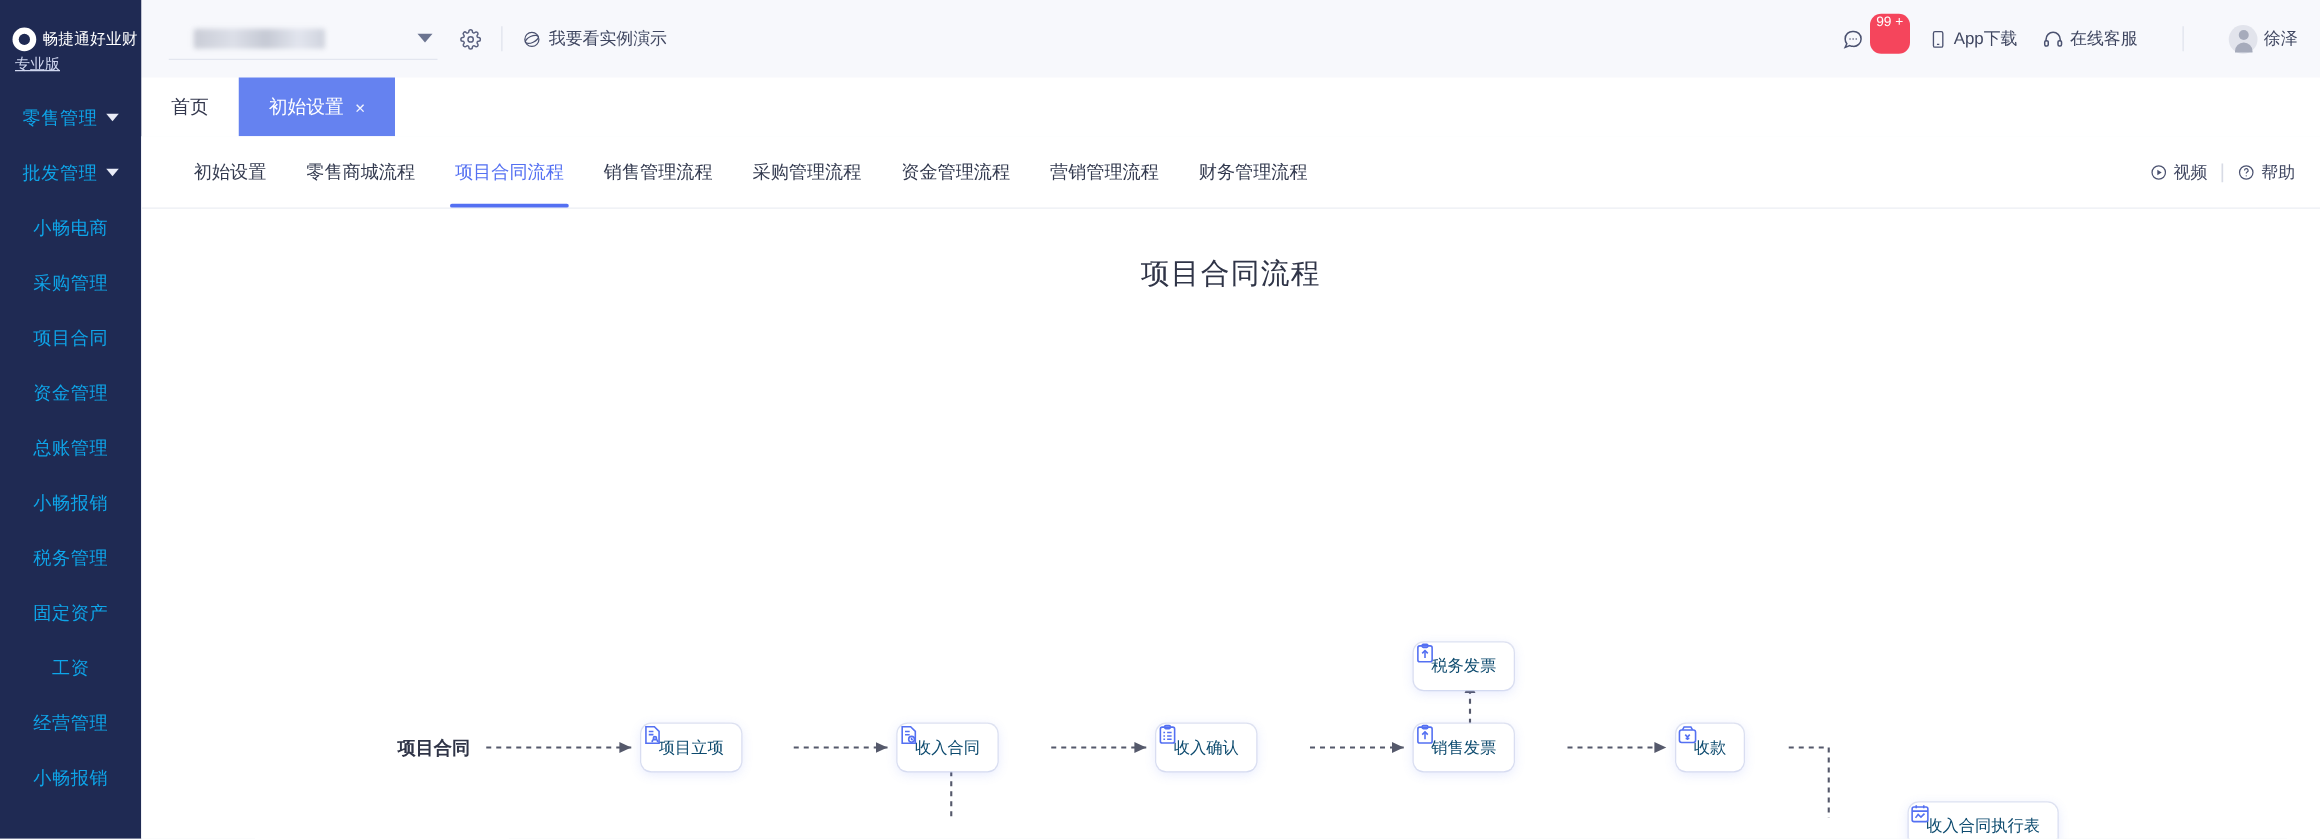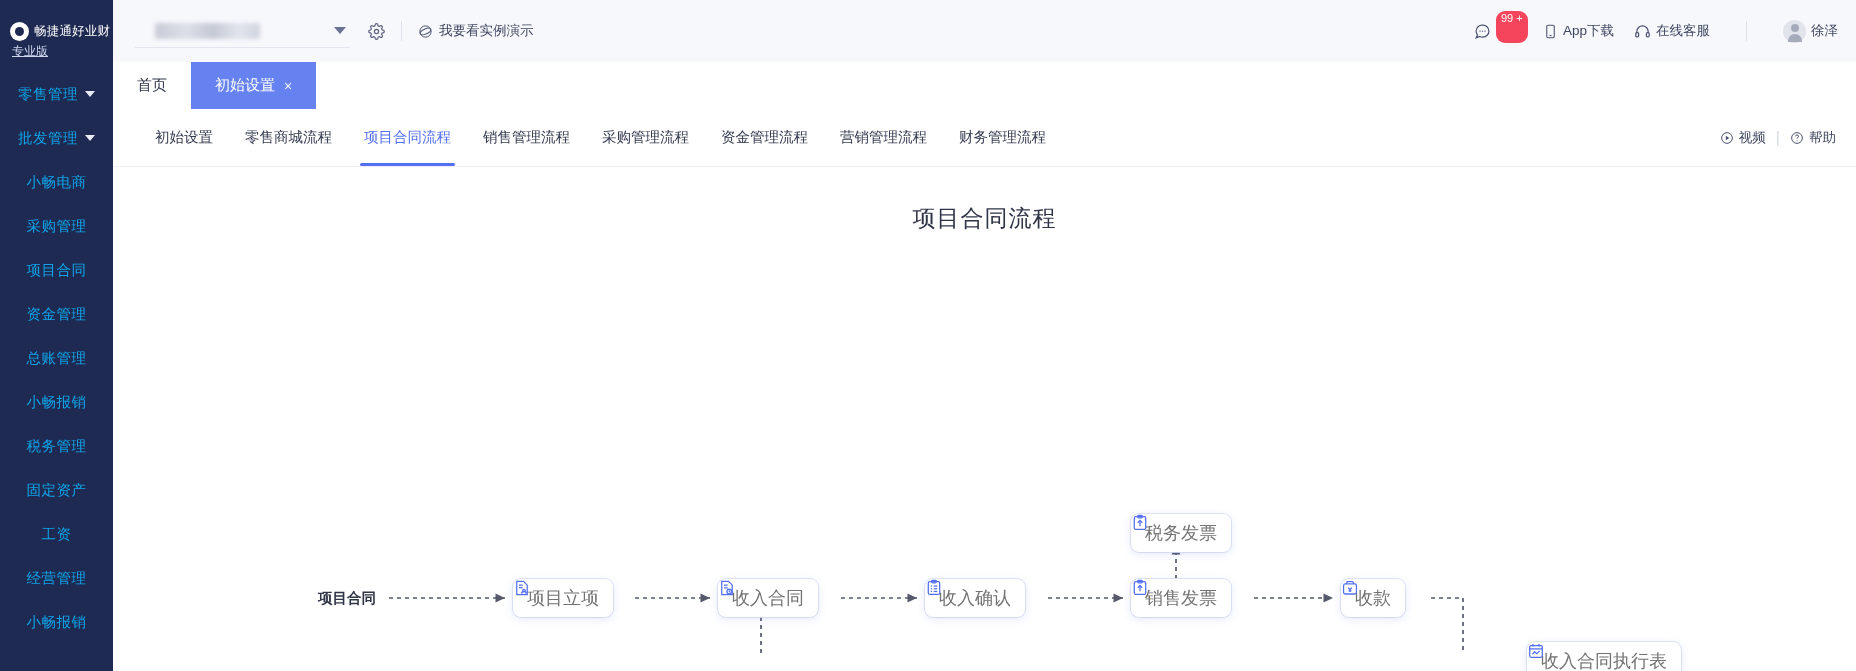--- a/index.html
+++ b/index.html
@@ -125,21 +125,21 @@
     margin-top: 36px; letter-spacing: 1px;
   }
 
   
   .diagram { position: relative; width: 100%; height: 420px; }
   .diagram svg { position: absolute; left: 0; top: 0; }
   .node {
     position: absolute; height: 38px; background: #fff; border-radius: 8px;
     box-shadow: 0 2px 9px rgba(84,112,242,.17), 0 0 0 1px rgba(225,228,240,.9);
     display: flex; align-items: center; gap: 8px; padding: 0 14px;
-    font-size: 18px; color: #737373; white-space: nowrap; cursor: pointer;
+    font-size: 13px; color: #0c4a6e; white-space: nowrap; cursor: pointer;
   }
   .node .ico { width: 18px; height: 18px; flex: 0 0 18px; display: block; }
   .rowlabel {
     position: absolute; font-size: 14.5px; color: #2f3447; white-space: nowrap; font-weight: bold;
   }
 </style>
 </head>
 <body>
 
 <div id="app">

